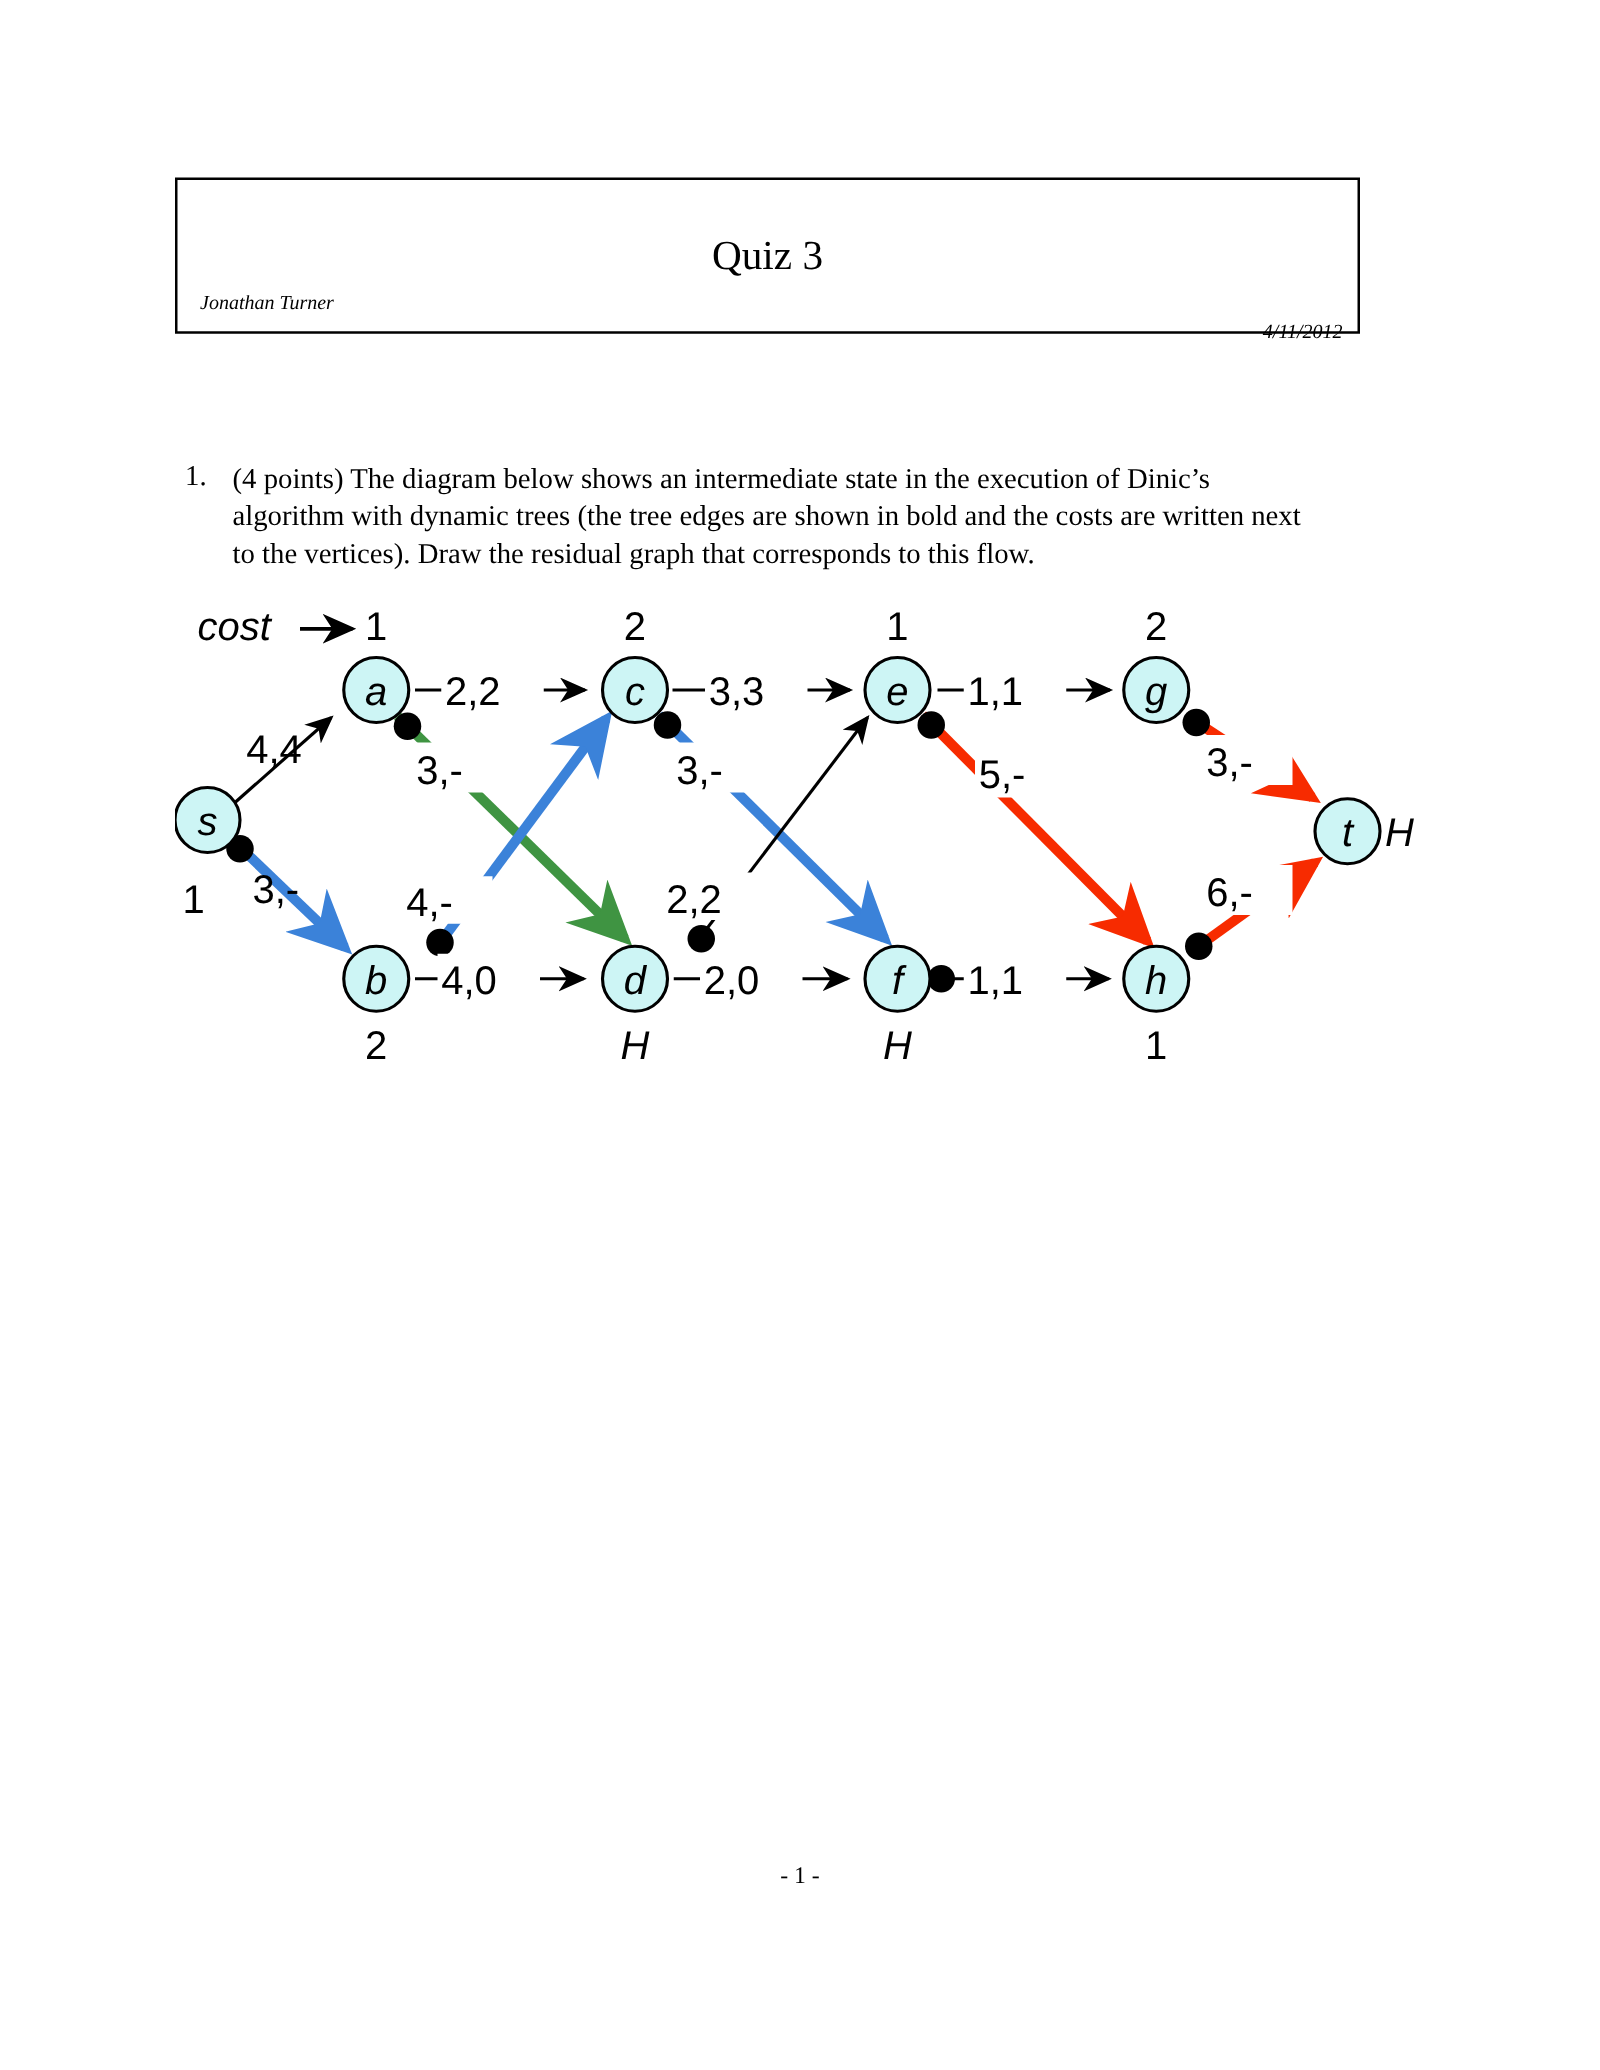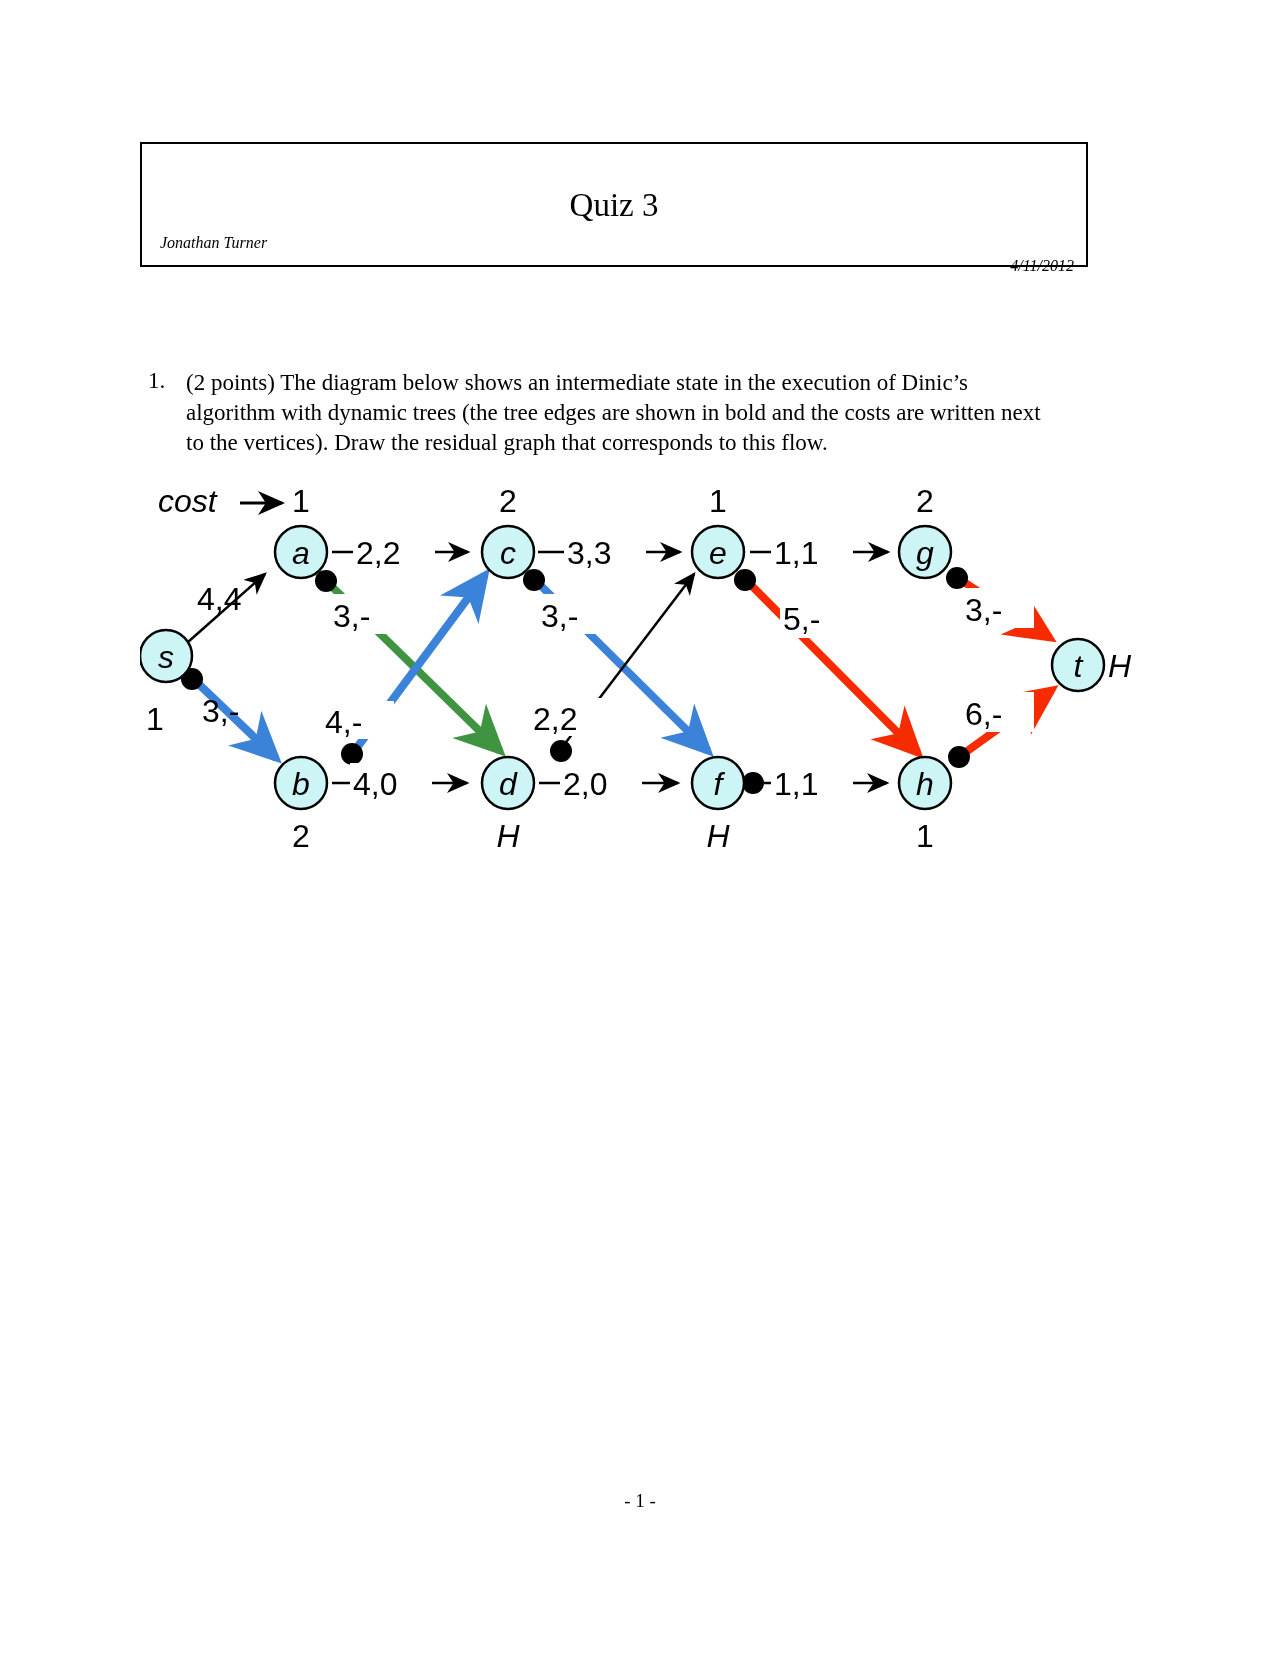--- a/index.html
+++ b/index.html
@@ -113,21 +113,21 @@
 <body>
 
 <div id="header-box">
   <div id="quiz-title">Quiz 3</div>
   <div id="author-line">Jonathan Turner</div>
   <div id="date-line">4/11/2012</div>
 </div>
 
 <div id="question-block">
   <div id="question-number">1.</div>
-  <div id="question-text">(2 points) The diagram below shows an intermediate state in the execution of Dinic’s algorithm with dynamic trees (the tree edges are shown in bold and the costs are written next to the vertices). Draw the residual graph that corresponds to this flow.</div>
+  <div id="question-text">(4 points) The diagram below shows an intermediate state in the execution of Dinic’s algorithm with dynamic trees (the tree edges are shown in bold and the costs are written next to the vertices). Draw the residual graph that corresponds to this flow.</div>
 </div>
 
 <div id="figure">
 <svg width="1020" height="400" viewBox="0 0 1020 400" xmlns="http://www.w3.org/2000/svg">
   <defs>
     <marker id="ah-black" markerWidth="10" markerHeight="10" refX="8" refY="4" orient="auto" markerUnits="strokeWidth">
       <path d="M0,0 L9,4 L0,8 L2.6,4 Z" fill="#000000"></path>
     </marker>
     <marker id="ah-green" markerWidth="7" markerHeight="7" refX="5.4" refY="3" orient="auto" markerUnits="strokeWidth">
       <path d="M0,0 L6.4,3 L0,6 L1.9,3 Z" fill="#3f9442"></path>

